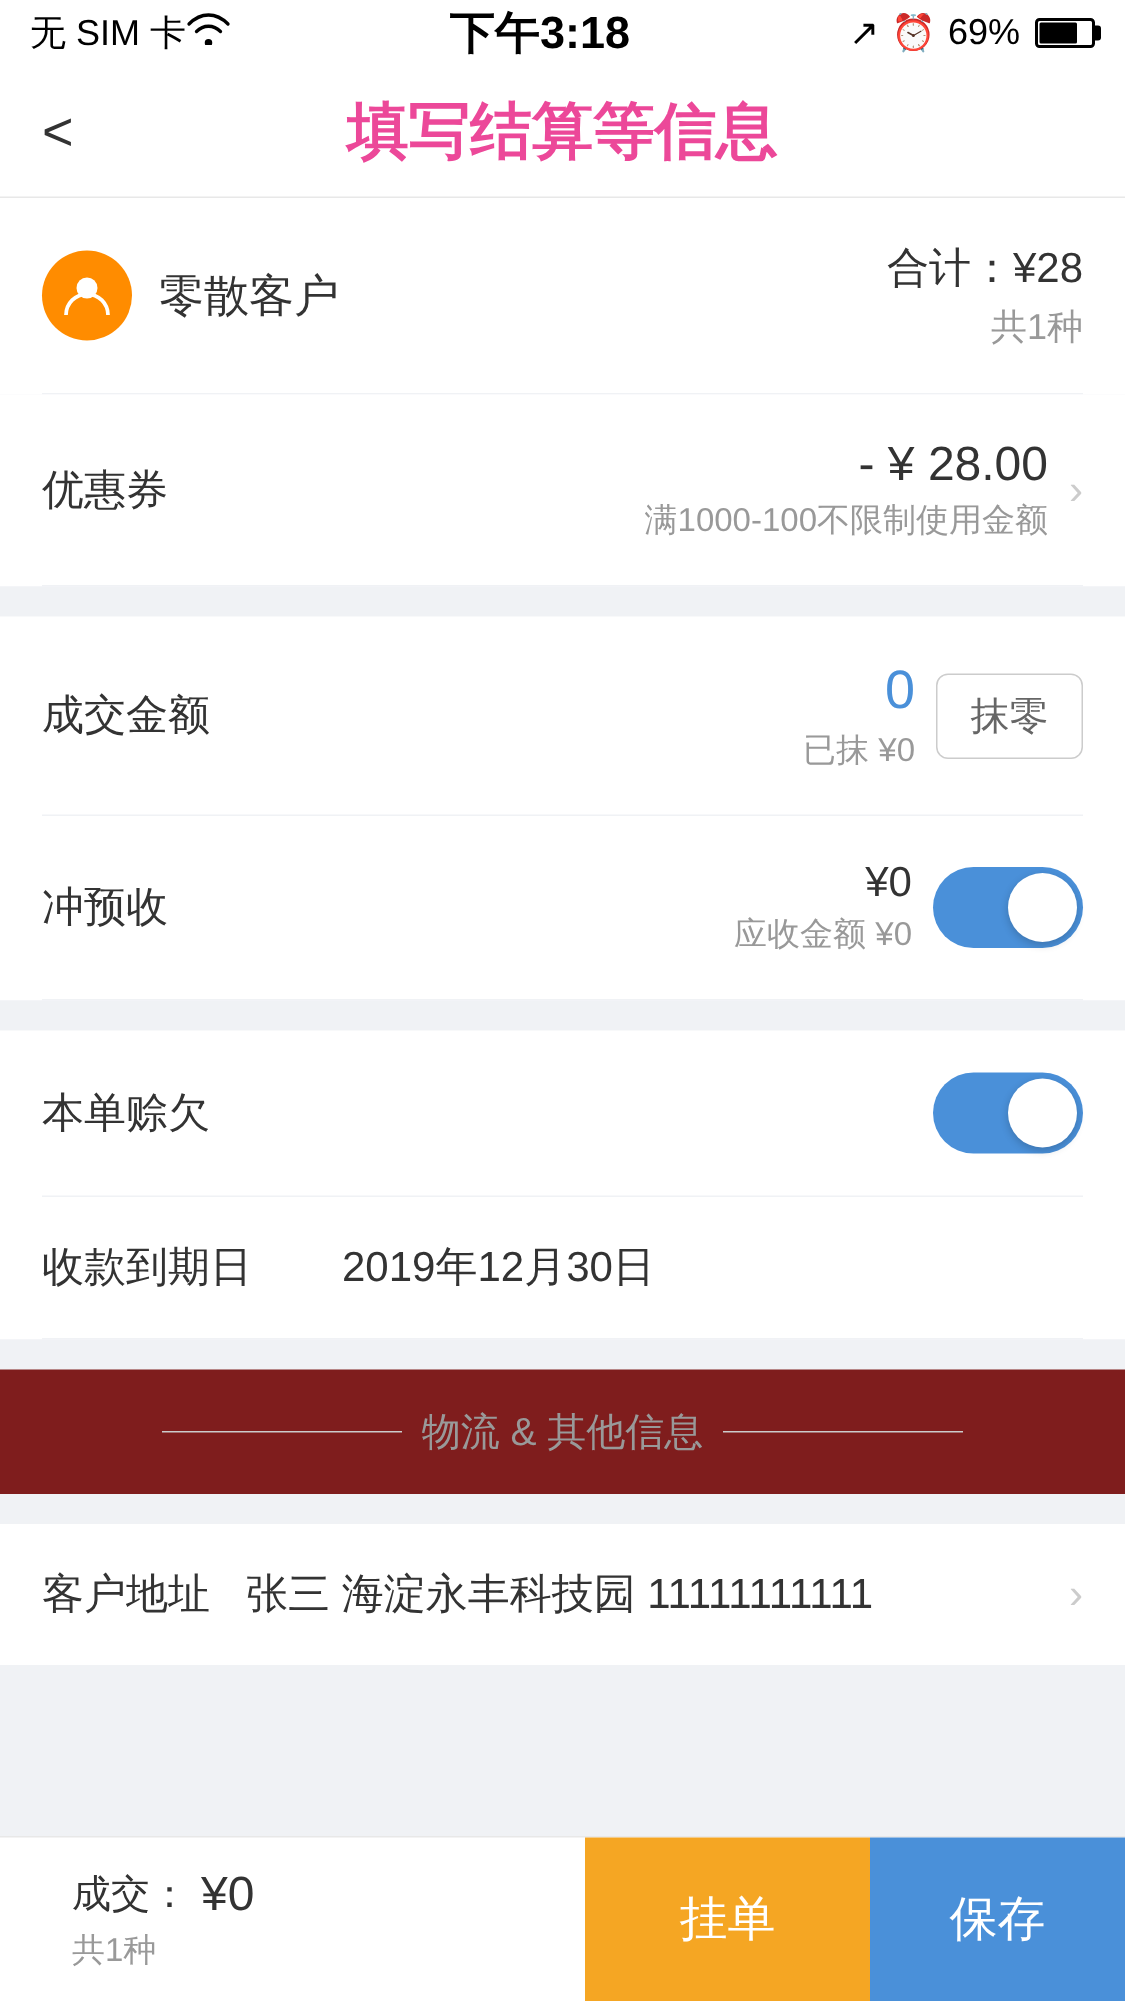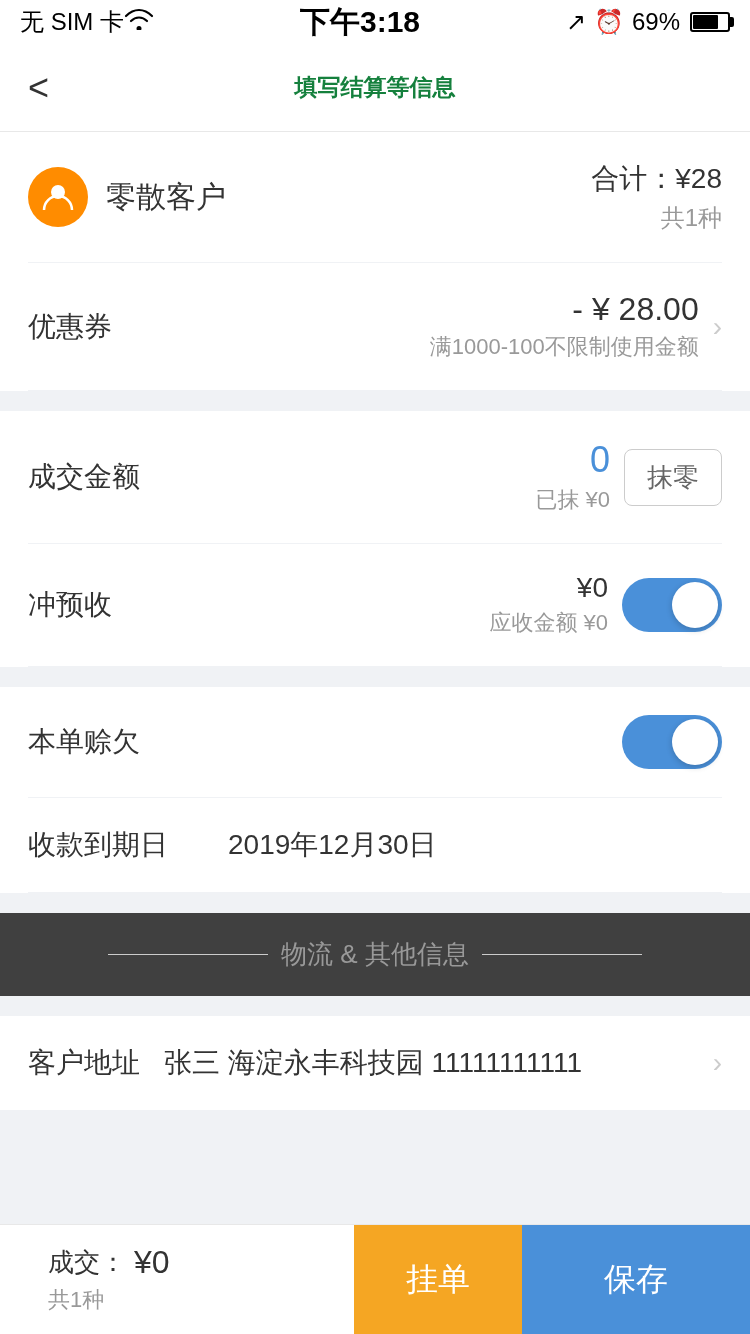--- a/index.html
+++ b/index.html
@@ -65,23 +65,23 @@
       border-bottom: 1px solid #e8e8e8;
     }
     .nav-back {
       position: absolute;
       left: 28px;
       font-size: 36px;
       color: #333;
       cursor: pointer;
     }
     .nav-title {
-      font-size: 23px;
+      font-size: 41px;
       font-weight: 600;
-      color: #15803d;
+      color: #ec4899;
     }
 
     
     .section-divider {
       height: 20px;
       background: #f0f2f5;
     }
 
     
     .card {
@@ -237,21 +237,21 @@
       margin-right: 24px;
       flex-shrink: 0;
     }
     .due-date-value {
       font-size: 28px;
       color: #333;
     }
 
     
     .section-header {
-      background: #404040;
+      background: #7f1d1d;
       display: flex;
       align-items: center;
       justify-content: center;
       padding: 24px 0;
       gap: 13px;
     }
     .section-header-line {
       flex: 1;
       height: 1px;
       background: #ccc;
@@ -309,31 +309,31 @@
       font-size: 32px;
       color: #333;
       font-weight: 500;
     }
     .bottom-count {
       font-size: 22px;
       color: #999;
       margin-top: 4px;
     }
     .btn-pending {
-      width: 168px;
+      width: 190px;
       background: #f5a623;
       display: flex;
       align-items: center;
       justify-content: center;
       font-size: 32px;
       color: #fff;
       cursor: pointer;
     }
     .btn-save {
-      width: 228px;
+      width: 170px;
       background: #4a90d9;
       display: flex;
       align-items: center;
       justify-content: center;
       font-size: 32px;
       color: #fff;
       cursor: pointer;
     }
   </style>
 </head>

